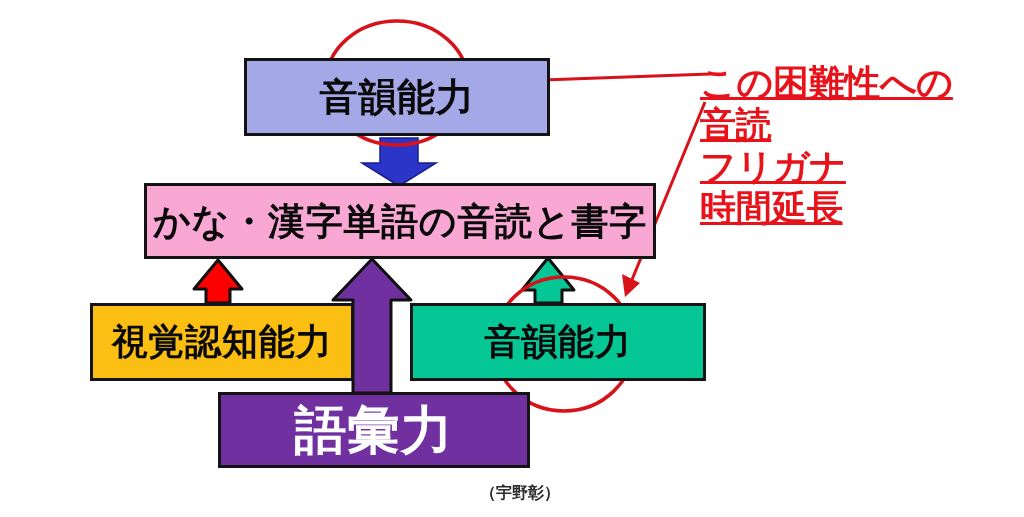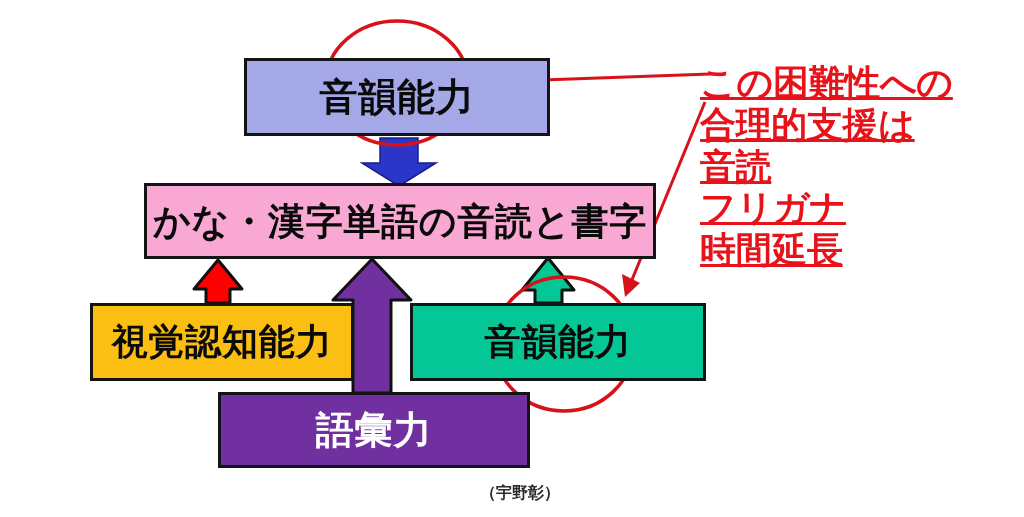--- a/index.html
+++ b/index.html
@@ -52,21 +52,21 @@
   #box-automatization {
     left: 410px; top: 303px; width: 296px; height: 78px;
     background: #04C795;
     color: #0a0a0a;
     font-size: 36px;
   }
   #box-vocabulary {
     left: 218px; top: 392px; width: 312px; height: 76px;
     background: #7030A0;
     color: #ffffff;
-    font-size: 38px;
+    font-size: 52px;
   }
 
   
   #arrows {
     position: absolute;
     left: 0; top: 0;
     width: 1024px; height: 517px;
     pointer-events: none;
   }
 
@@ -149,21 +149,20 @@
   <div class="box" id="box-automatization">
     <span>音韻能力</span>
   </div>
 
   <div class="box" id="box-vocabulary">
     <span>語彙力</span>
   </div>
 
   <div id="annotation-text">
     <span class="ln">この困難性への</span>
-    <span class="ln">合理的支援は</span>
     <span class="ln">音読</span>
     <span class="ln">フリガナ</span>
     <span class="ln">時間延長</span>
   </div>
 
   <div id="credit">（宇野彰）</div>
 
 </div>
 
 </body></html>

